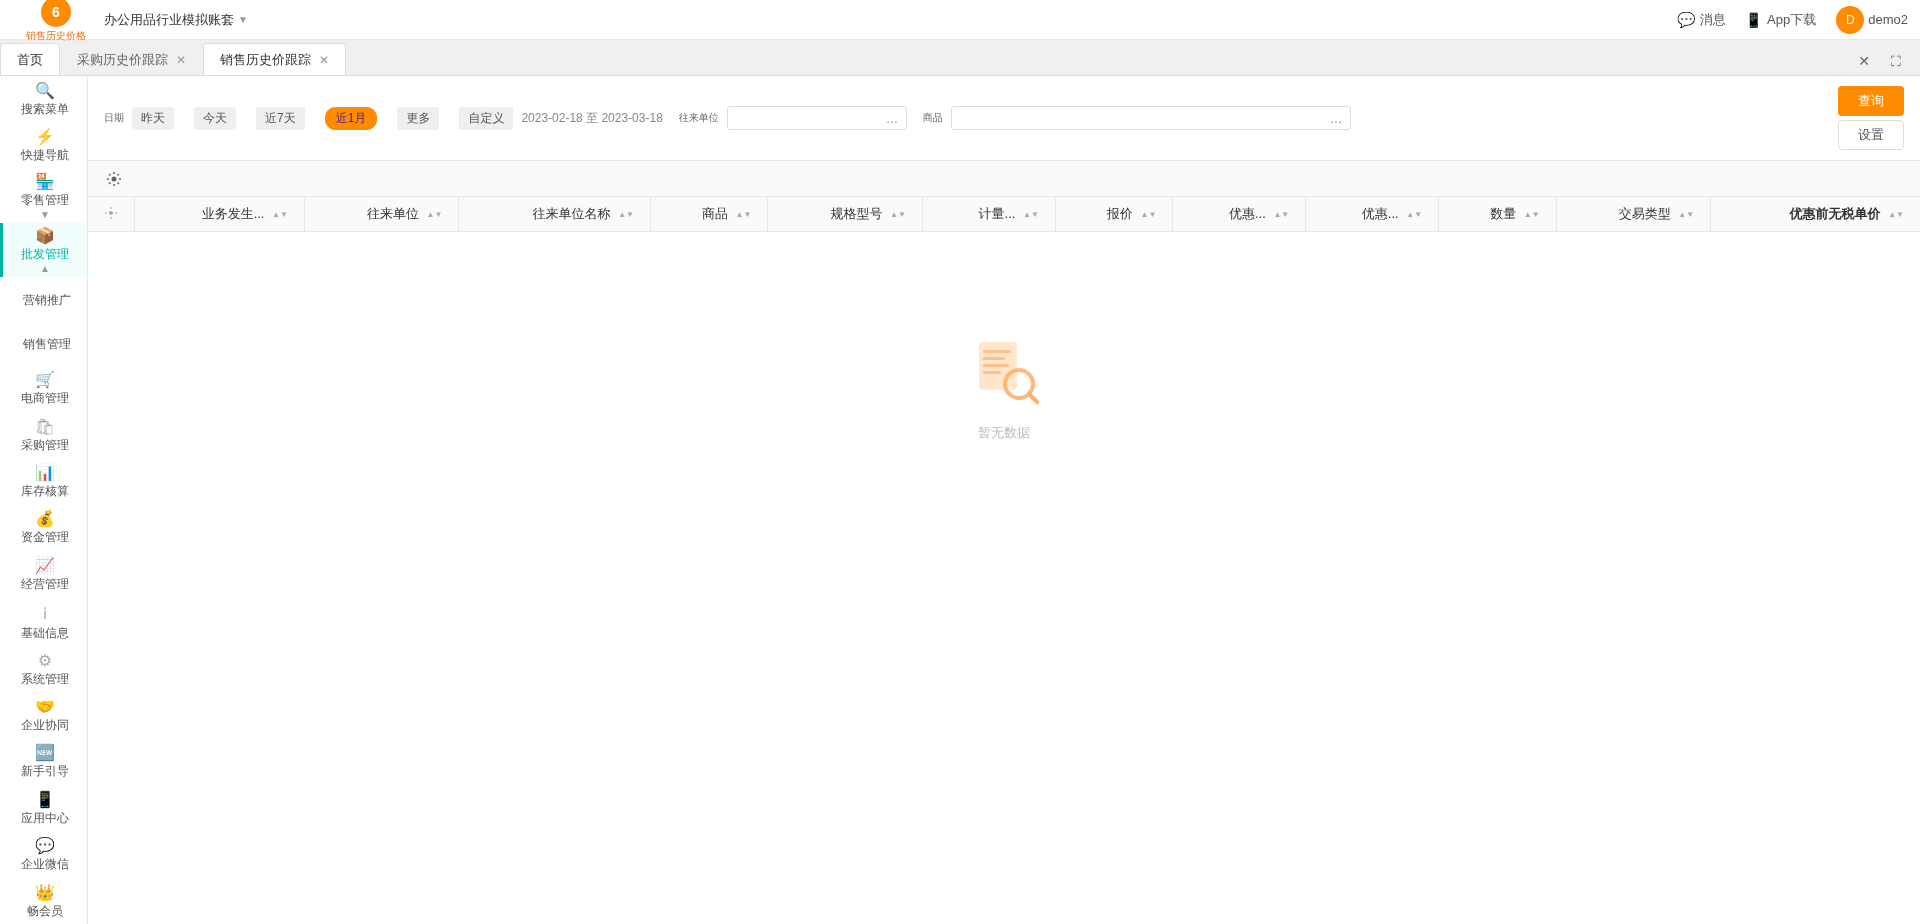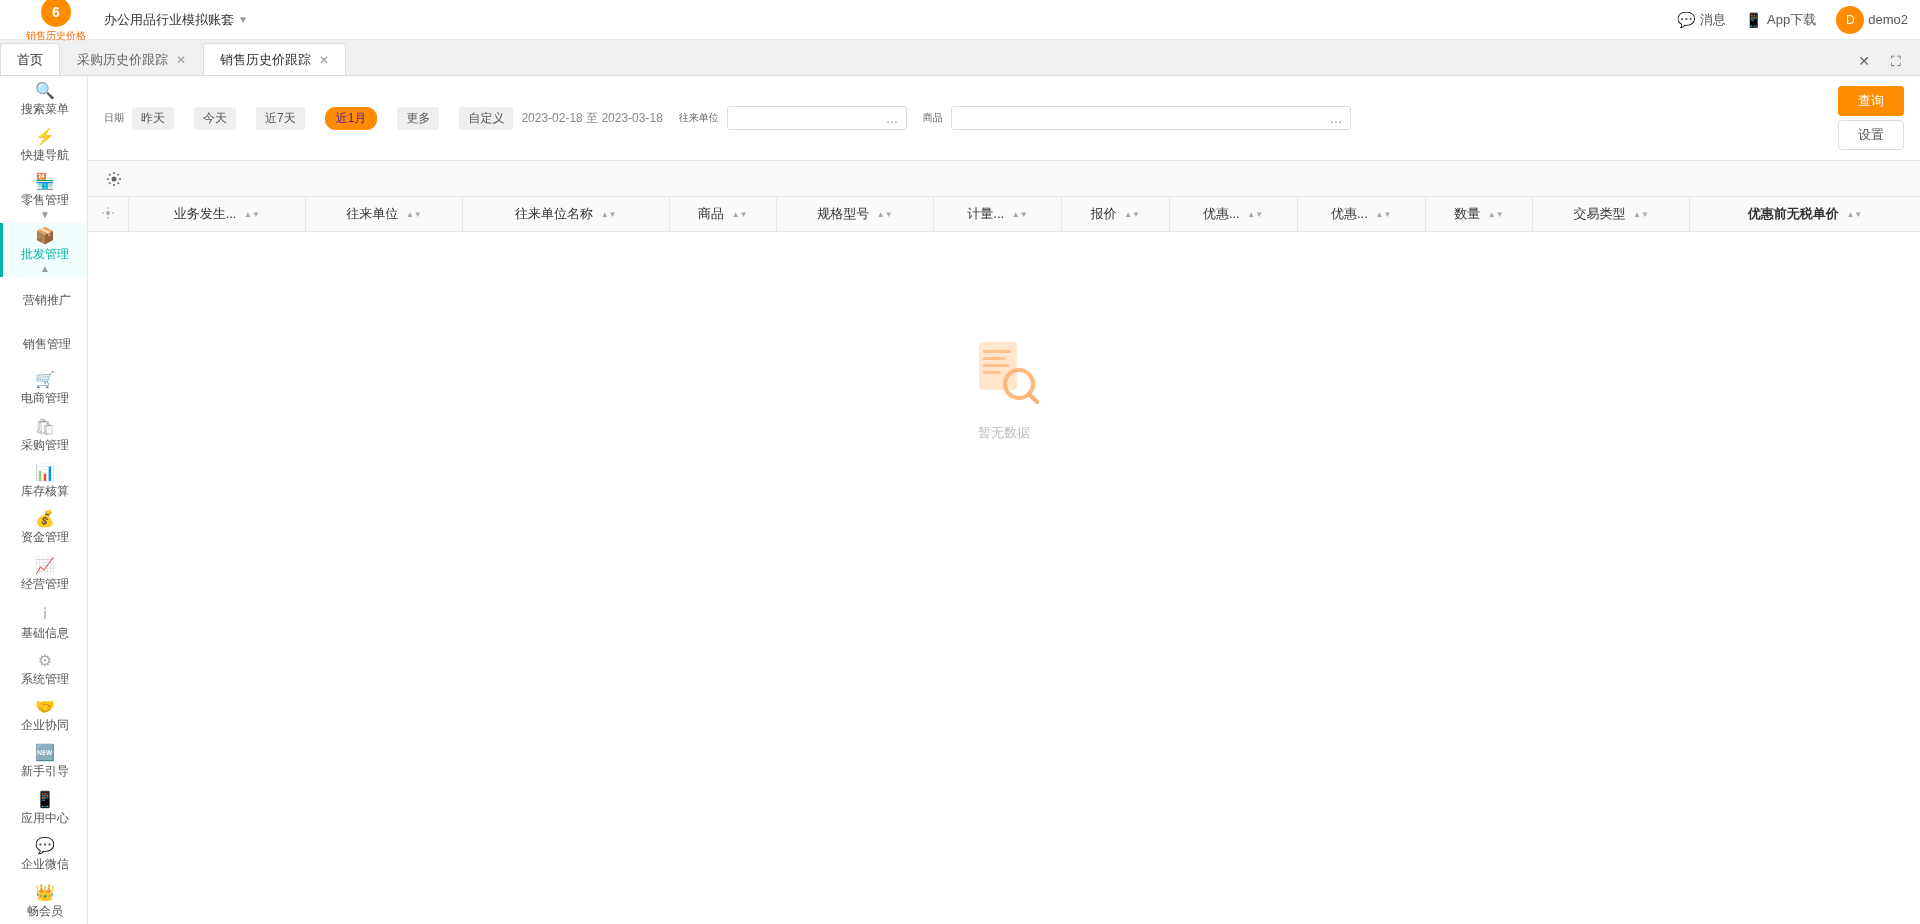--- a/index.html
+++ b/index.html
@@ -328,22 +328,22 @@
     table {
       width: 100%;
       border-collapse: collapse;
       font-size: 13px;
     }
     thead tr {
       background: #fafafa;
       border-bottom: 1px solid #e8e8e8;
     }
     thead th {
-      padding: 8px 3px;
-      text-align: center;
+      padding: 8px 16px;
+      text-align: right;
       font-weight: normal;
       color: #333;
       border-right: 1px solid #e8e8e8;
       white-space: nowrap;
       cursor: pointer;
     }
     thead th:last-child { border-right: none; font-weight: bold; }
     thead th .sort-arrows {
       display: inline-flex;
       flex-direction: column;

